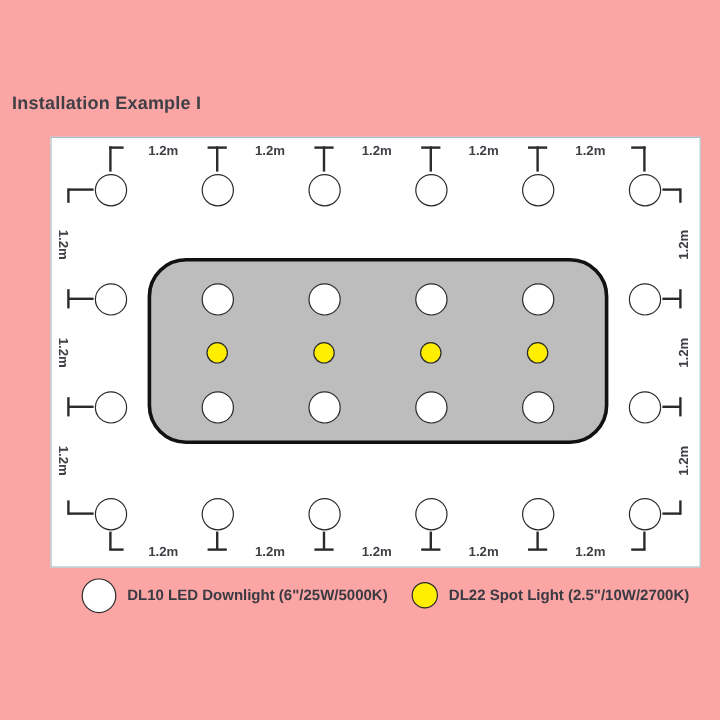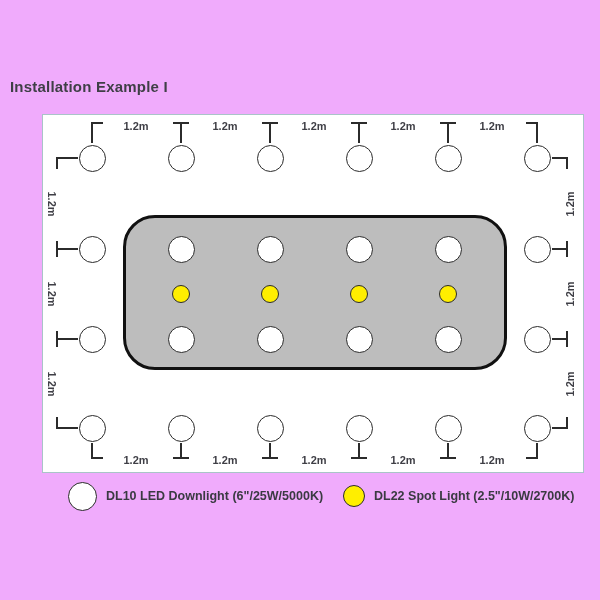--- a/index.html
+++ b/index.html
@@ -1,17 +1,17 @@
 <!DOCTYPE html>
 <html><head>
 <meta charset="utf-8">
 <style>
   html,body{margin:0;padding:0;background:#ffffff;}
   #stage{
-    position:relative;width:600px;height:600px;background:#f0abfc;overflow:hidden;
+    position:relative;width:600px;height:600px;background:#fca5a5;overflow:hidden;
     font-family:"Liberation Sans",sans-serif;
   }
   .title{
     position:absolute;left:10px;top:78px;
     font-size:15px;font-weight:bold;color:#3f3f46;letter-spacing:.2px;
   }
   .plan{
     position:absolute;left:42px;top:114px;width:542px;height:359px;
     border:1px solid #a9c4c8;box-sizing:border-box;background:#ffffff;
   }

